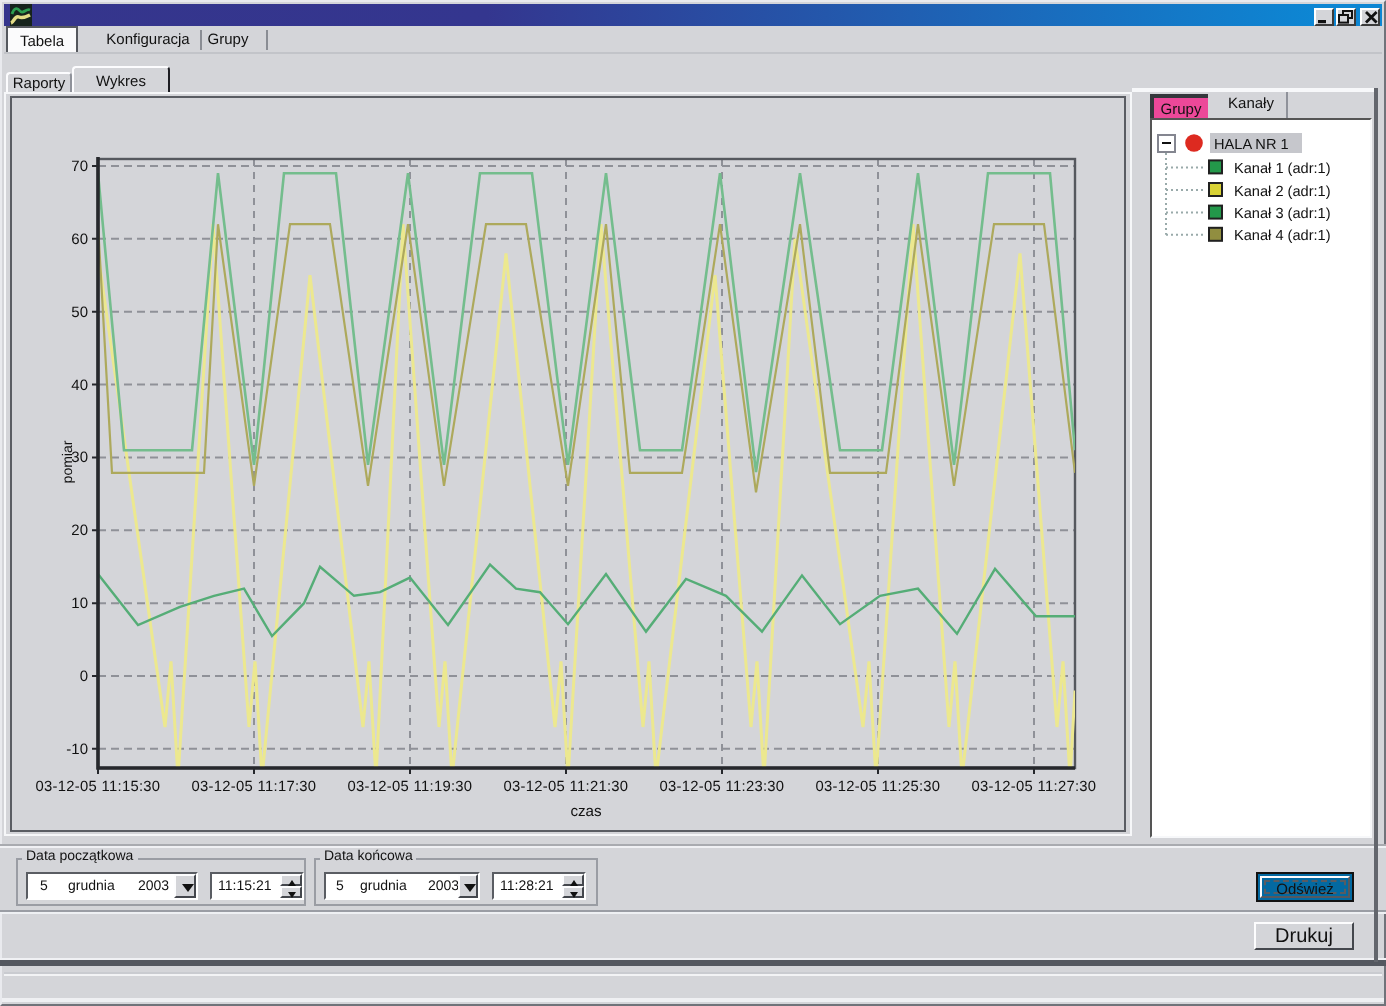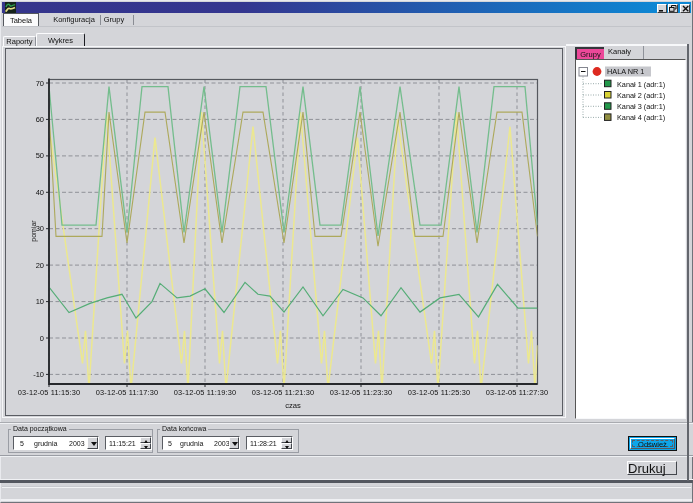--- a/index.html
+++ b/index.html
@@ -102,21 +102,21 @@
 <text x="355.0" y="346.3" text-anchor="middle" font-size="7.4" letter-spacing="0.15" fill="#111" font-family="Liberation Sans, sans-serif">03-12-05 11:23:30</text>
 <text x="433.0" y="346.3" text-anchor="middle" font-size="7.4" letter-spacing="0.15" fill="#111" font-family="Liberation Sans, sans-serif">03-12-05 11:25:30</text>
 <text x="511.0" y="346.3" text-anchor="middle" font-size="7.4" letter-spacing="0.15" fill="#111" font-family="Liberation Sans, sans-serif">03-12-05 11:27:30</text>
 <text x="287.0" y="359.0" text-anchor="middle" font-size="7.6" fill="#111" font-family="Liberation Sans, sans-serif">czas</text>
 <text x="30.0" y="182.0" text-anchor="middle" font-size="7" fill="#111" font-family="Liberation Sans, sans-serif" transform="rotate(-90 30.0 182.0)">pomiar</text>
 </svg>
 <div class="abs" style="left:566px;top:44px;width:122px;height:1.5px;background:#f7f8fa"></div>
 <div class="abs" style="left:687px;top:44px;width:1.5px;height:437px;background:#63666d;z-index:5"></div>
 
 <div class="abs" style="left:575px;top:47px;width:29px;height:12px;background:#ec4899;border-left:2px solid #35373c;border-top:2px solid #35373c;box-sizing:border-box;font-size:7.5px;text-align:center;line-height:11px;color:#111">Grupy</div>
-<div class="abs" style="left:608px;top:46px;width:36px;height:13px;background:#d4d5d9;border-right:1px solid #8f929a;box-sizing:border-box;font-size:7.5px;text-align:left;line-height:12px;color:#111">Kanały</div>
+<div class="abs" style="left:608px;top:46px;width:36px;height:13px;background:#d4d5d9;border-right:1px solid #8f929a;box-sizing:border-box;font-size:7.5px;text-align:center;line-height:12px;color:#111">Kanały</div>
 <div class="abs" id="treebox"></div>
 
 <svg class="abs" style="left:576px;top:60px" width="109" height="352" viewBox="0 0 109 352">
 <path d="M7 16.5V57.4" stroke="#9aa" stroke-width="1" stroke-dasharray="1,1.5"></path>
 <path d="M7 23.7H27" stroke="#9aa" stroke-width="1" stroke-dasharray="1,1.5"></path>
 <path d="M7 35.0H27" stroke="#9aa" stroke-width="1" stroke-dasharray="1,1.5"></path>
 <path d="M7 46.3H27" stroke="#9aa" stroke-width="1" stroke-dasharray="1,1.5"></path>
 <path d="M7 57.4H27" stroke="#9aa" stroke-width="1" stroke-dasharray="1,1.5"></path>
 <rect x="3" y="7.5" width="8.5" height="8.5" fill="#fff" stroke="#848690"></rect>
 <path d="M5 11.5H9.5" stroke="#111" stroke-width="1"></path>
@@ -171,29 +171,29 @@
 <div class="abs white" style="left:246px;top:436px;width:47px;height:14px">
   <div class="abs t7" style="left:3px;top:2px">11:28:21</div>
   <div class="abs btn3d" style="left:34px;top:0px;width:11px;height:6px">
       <div class="abs" style="left:3px;top:1.5px;width:0;height:0;border-left:2.5px solid transparent;border-right:2.5px solid transparent;border-bottom:3px solid #111"></div>
     </div>
   <div class="abs btn3d" style="left:34px;top:6px;width:11px;height:6px">
       <div class="abs" style="left:3px;top:1.5px;width:0;height:0;border-left:2.5px solid transparent;border-right:2.5px solid transparent;border-top:3px solid #111"></div>
     </div>
 </div>
 
-<div class="abs" style="left:628px;top:436px;width:49px;height:15px;background:#0ea5e9;border:1px solid #111;box-sizing:border-box">
+<div class="abs" style="left:628px;top:436px;width:49px;height:15px;background:#0369a1;border:1px solid #111;box-sizing:border-box">
   <div class="abs" style="left:1px;top:1px;right:1px;bottom:1px;border-top:1px solid #fdfdfe;border-left:1px solid #fdfdfe;border-right:1px solid #55585e;border-bottom:1px solid #55585e">
     <div class="abs" style="left:1px;top:1px;right:1px;bottom:1px;border:1px dashed #595c62;font-size:7.5px;text-align:center;line-height:8.5px;color:#111">Odśwież</div>
   </div>
 </div>
 
 <div class="abs" style="left:0;top:455px;width:693px;height:1px;background:#9a9da4"></div>
 <div class="abs" style="left:0;top:456px;width:693px;height:1px;background:#eef0f3"></div>
 
-<div class="abs btn3d" style="left:627px;top:461px;width:50px;height:14px;font-size:13px;line-height:13px;color:#111">Drukuj</div>
+<div class="abs btn3d" style="left:627px;top:461px;width:50px;height:14px;font-size:10px;text-align:center;line-height:13px;color:#111">Drukuj</div>
 
 <div class="abs" style="left:0;top:479px;width:693px;height:1px;background:#f0f1f4"></div>
 <div class="abs" style="left:0;top:480px;width:693px;height:3px;background:#545860"></div>
 
 <div class="abs" style="left:2px;top:486px;width:689px;height:1px;background:#c9cbd0"></div>
 <div class="abs" style="left:2px;top:487px;width:689px;height:1px;background:#f2f3f5"></div>
 <div class="abs" style="left:1px;top:499px;width:691px;height:2px;background:#eff0f3"></div>
 
 </body></html>

